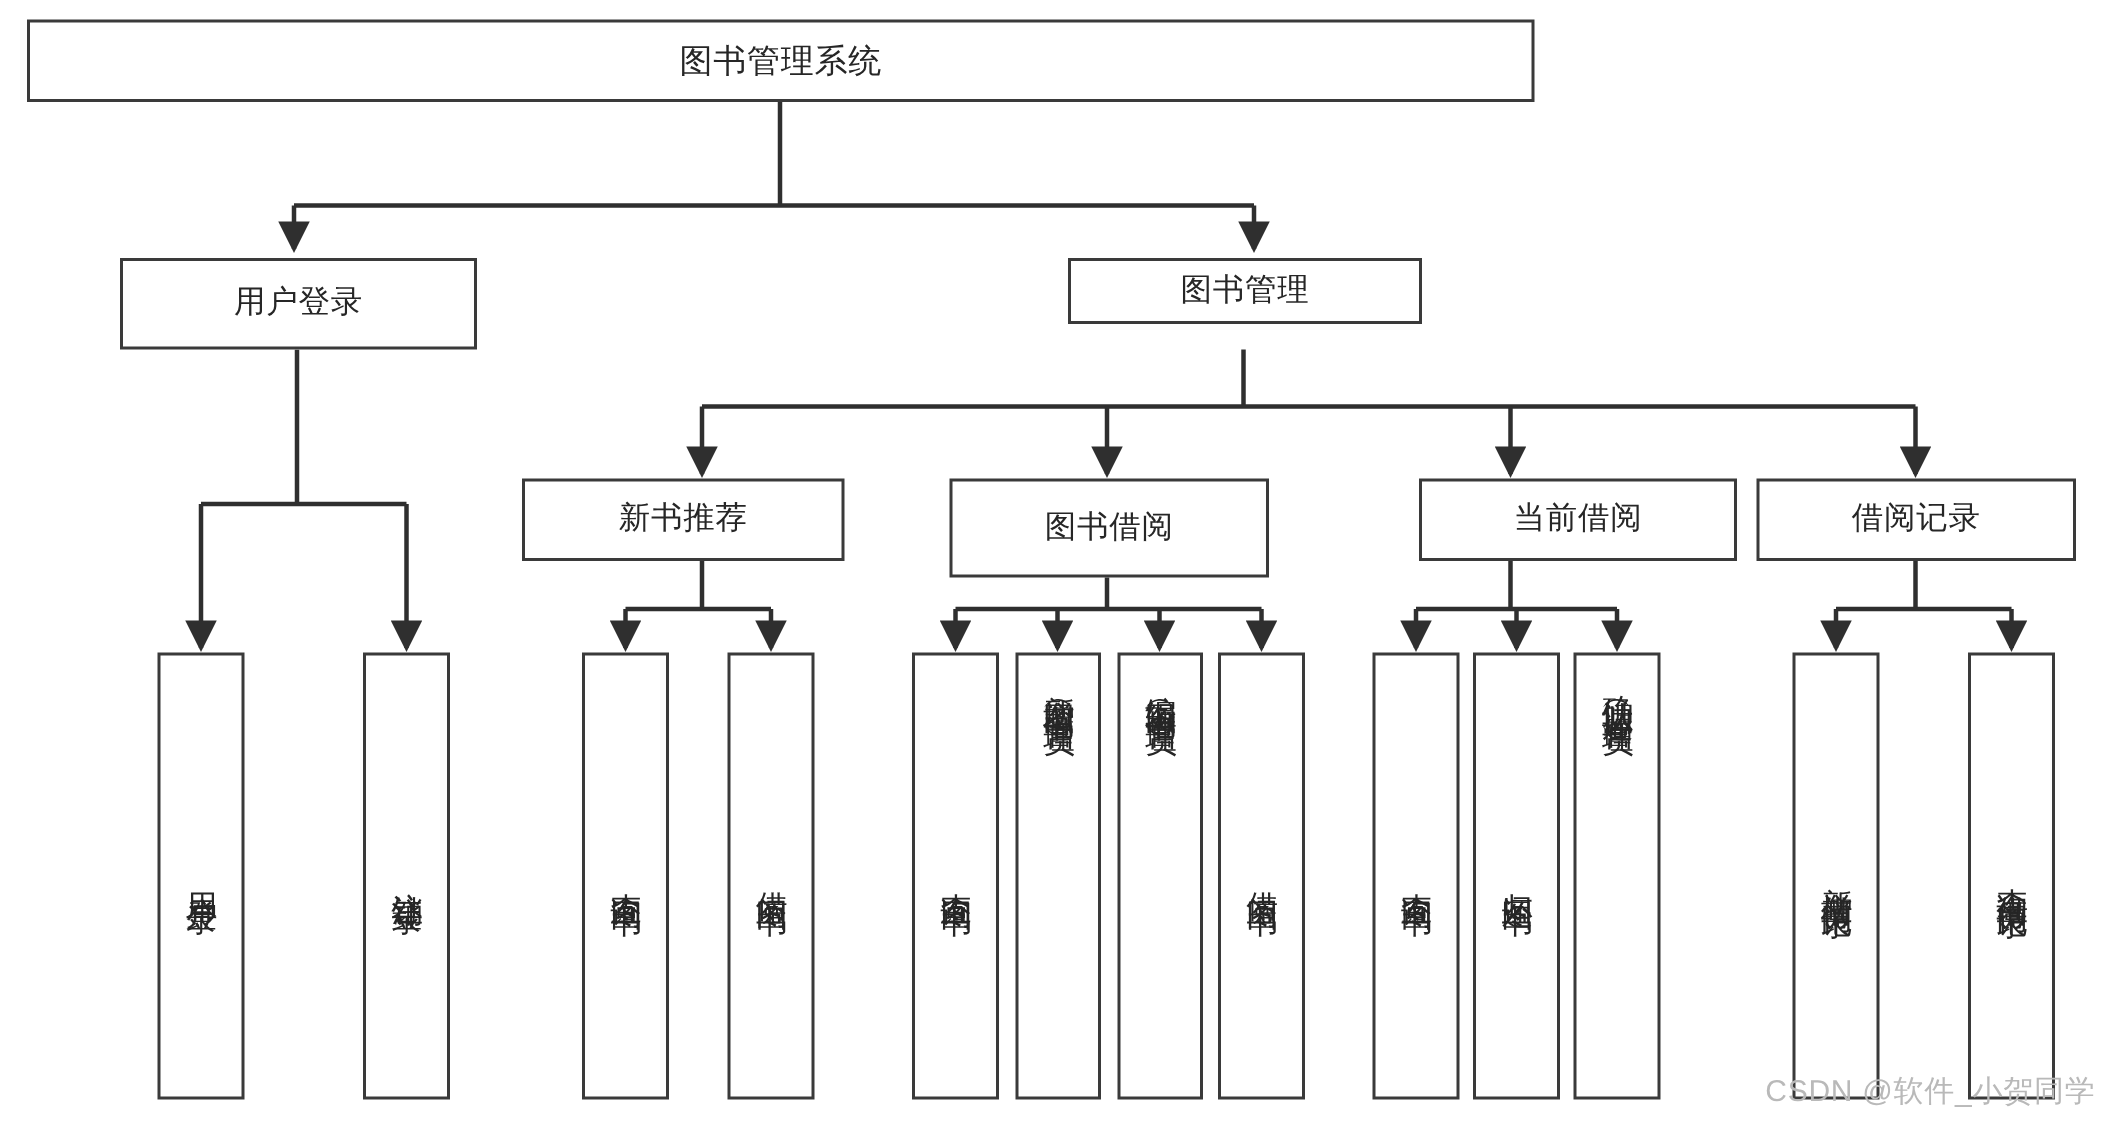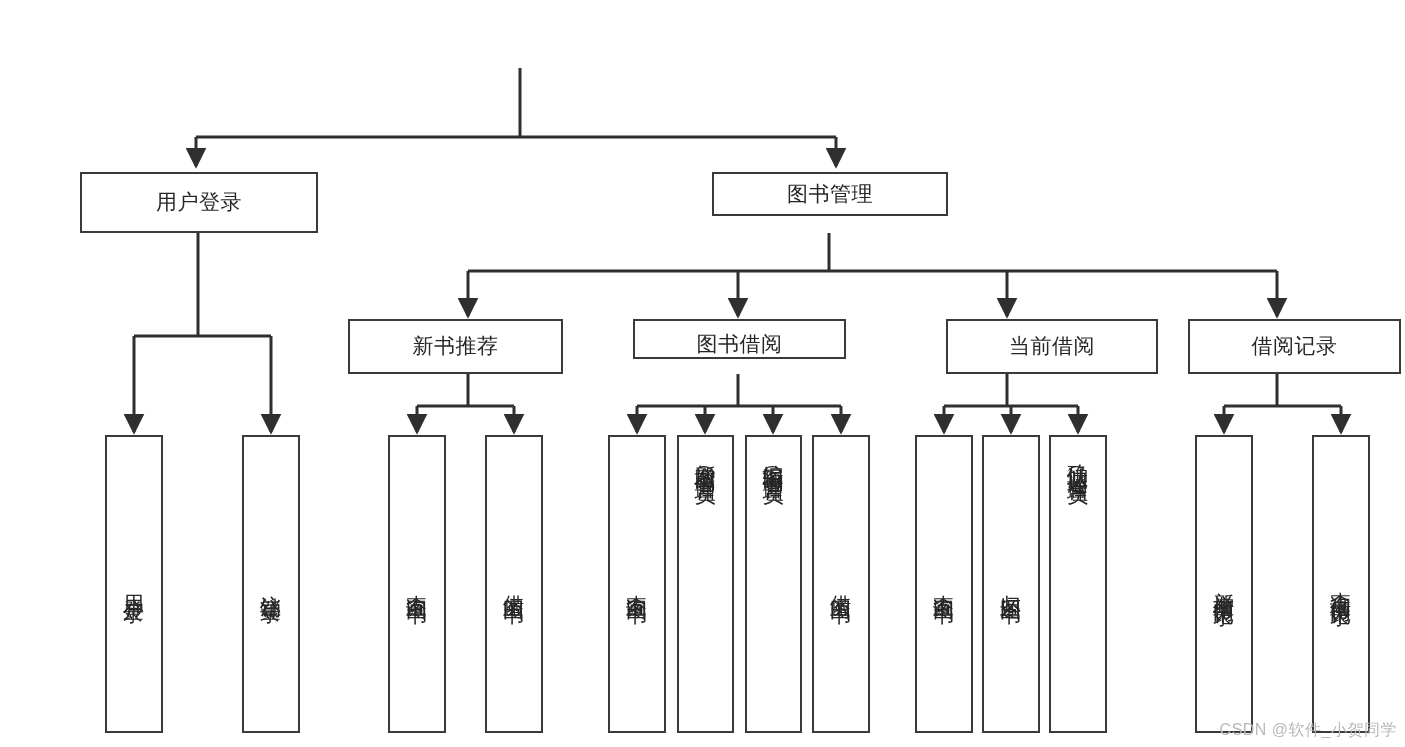--- a/index.html
+++ b/index.html
@@ -47,21 +47,21 @@
     font-size:21px;
     line-height:1.0;
     letter-spacing:3px;
     white-space:nowrap;
   }
   .v-node.vcenter{align-items:center;padding-top:0;}
 
   #watermark{
     position:absolute;
     right:8px;bottom:6px;
-    font-size:16px;
+    font-size:20px;
     color:#b9b9b9;
     letter-spacing:0.5px;
     white-space:nowrap;
     pointer-events:none;
   }
 </style>
 </head>
 <body>
 
 <div id="diagram">
@@ -109,38 +109,41 @@
       <path d="M 1011 406 L 1011 432" marker-end="url(#arrow)"></path>
       <path d="M 1078 406 L 1078 432" marker-end="url(#arrow)"></path>
 
       <path d="M 1277 374 L 1277 406"></path>
       <path d="M 1224 406 L 1341 406"></path>
       <path d="M 1224 406 L 1224 432" marker-end="url(#arrow)"></path>
       <path d="M 1341 406 L 1341 432" marker-end="url(#arrow)"></path>
     </g>
   </svg>
 
+  <div class="node h-node" id="n-root" style="left:18px;top:13px;width:1005px;height:55px;">
+    <span class="lbl">图书管理系统</span>
+  </div>
 
   <div class="node h-node" style="left:80px;top:172px;width:238px;height:61px;">
     <span class="lbl">用户登录</span>
   </div>
   <div class="node h-node" style="left:712px;top:172px;width:236px;height:44px;">
     <span class="lbl">图书管理</span>
   </div>
 
   <div class="node h-node" style="left:348px;top:319px;width:215px;height:55px;">
     <span class="lbl">新书推荐</span>
   </div>
-  <div class="node h-node" style="left:633px;top:319px;width:213px;height:40px;align-items:flex-end;">
+  <div class="node h-node" style="left:633px;top:319px;width:213px;height:66px;">
     <span class="lbl">图书借阅</span>
   </div>
   <div class="node h-node" style="left:902px;top:319px;width:212px;height:55px;margin-left:44px;">
     <span class="lbl">当前借阅</span>
   </div>
-  <div class="node h-node" style="left:1171px;top:319px;width:213px;height:55px;margin-left:17px;">
+  <div class="node h-node" style="left:1171px;top:319px;width:213px;height:55px;">
     <span class="lbl">借阅记录</span>
   </div>
 
   <div class="node v-node vcenter" style="left:105px;top:435px;width:58px;height:298px;">
     <span class="lbl">用户登录</span>
   </div>
   <div class="node v-node vcenter" style="left:242px;top:435px;width:58px;height:298px;">
     <span class="lbl">注销登录</span>
   </div>
 

